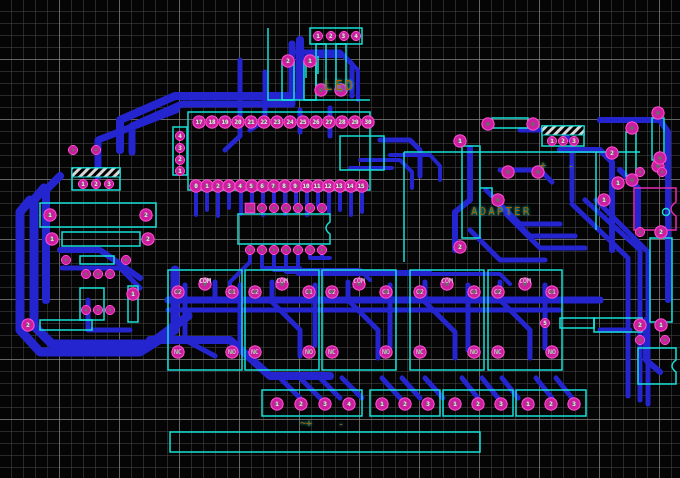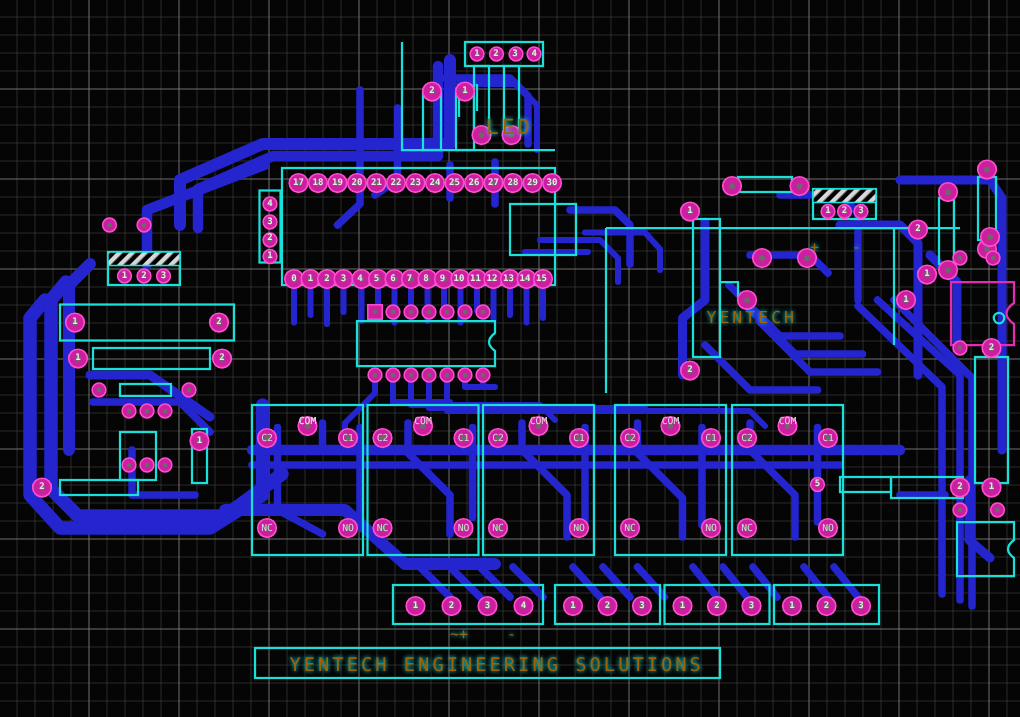--- a/index.html
+++ b/index.html
@@ -402,22 +402,21 @@
       <use href="#pad" x="661" y="325"></use>
       <use href="#pad" x="640" y="325"></use>
       <use href="#padsm" x="640" y="340"></use>
         <use href="#padsm" x="665" y="340"></use>
       <use href="#pad" x="604" y="200"></use>
       <use href="#pad" x="612" y="153"></use>
     </g>
   </svg>
 
   <div class="lbl" style="left:324px;top:77px;font-size:14px;">LED</div>
-  <div class="lbl" style="left:471px;top:205px;font-size:11px;">YENTECH</div>
-  <div class="lbl" style="left:193px;top:435px;font-size:12.5px;">YENTECH ENGINEERING SOLUTIONS</div>
+  <div class="lbl" style="left:471px;top:205px;font-size:11px;">ADAPTER</div>
   <div class="lbl" style="left:300px;top:418px;font-size:10px;letter-spacing:0;">~+</div>
   <div class="lbl" style="left:338px;top:418px;font-size:10px;letter-spacing:0;">-</div>
   <div class="lbl" style="left:540px;top:160px;font-size:10px;letter-spacing:0;">+</div>
   <div class="lbl" style="left:568px;top:160px;font-size:10px;letter-spacing:0;">-</div>
 
   <div id="textlayer">
       <div class="pinnum" style="left: 199px; top: 122px;">17</div>
       <div class="pinnum" style="left: 212px; top: 122px;">18</div>
       <div class="pinnum" style="left: 225px; top: 122px;">19</div>
       <div class="pinnum" style="left: 238px; top: 122px;">20</div>

